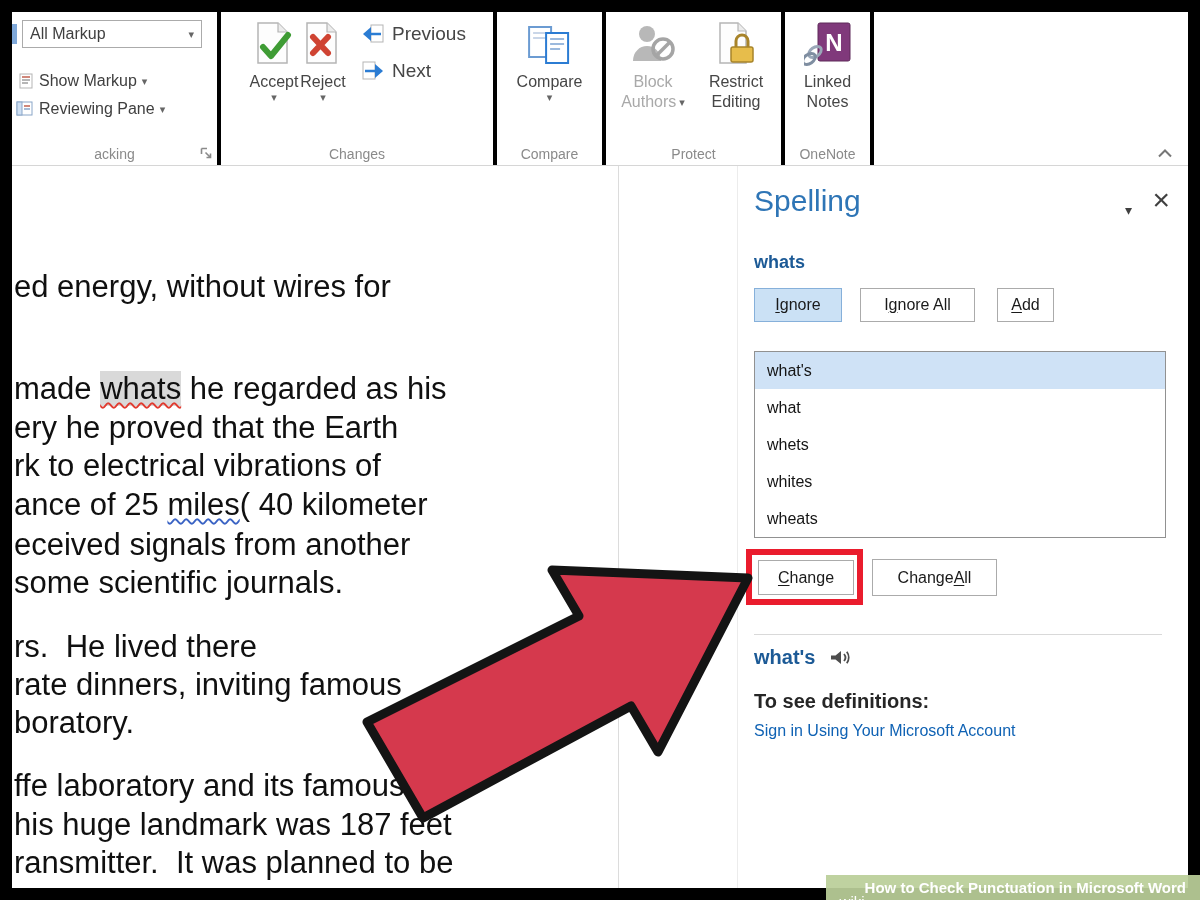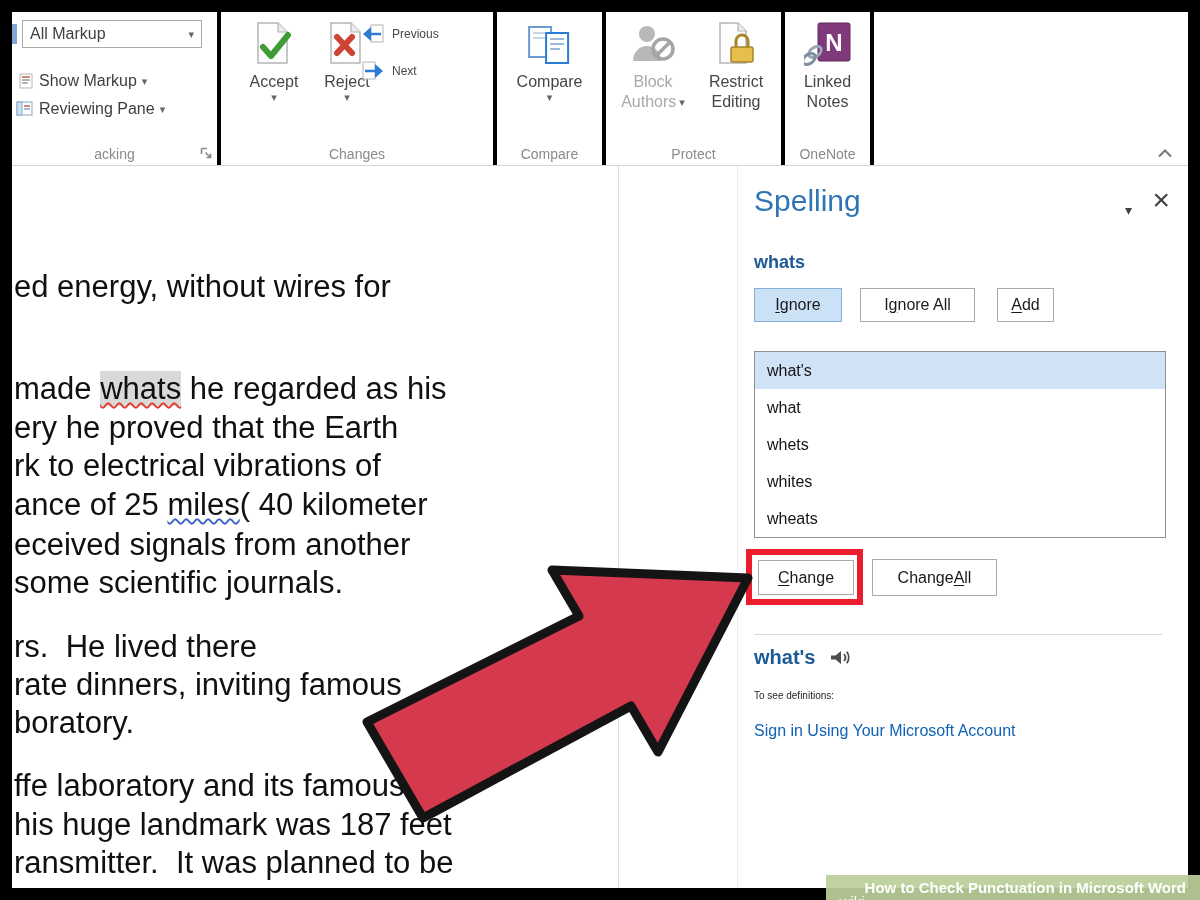--- a/index.html
+++ b/index.html
@@ -17,23 +17,23 @@
   .r2{top:60px;left:6px;}
   .r3{top:88px;left:4px;}
   .cut-sliver{width:5px;height:20px;background:#7fa8d9;}
   .combo{width:180px;height:28px;border:1px solid #ababab;background:#fff;display:flex;align-items:center;
          justify-content:space-between;padding:0 7px;font-size:16px;color:#3f3f3f;box-sizing:border-box;}
   .dd{font-size:11px;color:#666;line-height:10px;}
   .launcher{position:absolute;right:4px;bottom:5px;}
   .bigbtn{display:flex;flex-direction:column;align-items:center;font-size:16px;color:#464646;line-height:20px;text-align:center;}
   .bigbtn .bicon{height:56px;display:flex;align-items:center;justify-content:center;}
   .accept-btn{position:absolute;left:24px;top:4px;width:58px;}
-  .reject-btn{position:absolute;left:74px;top:4px;width:56px;margin-left:24px;}
+  .reject-btn{position:absolute;left:74px;top:4px;width:56px;}
   .pn-col{position:absolute;left:140px;top:8px;display:flex;flex-direction:column;gap:9px;}
-  .smallbtn{display:flex;align-items:center;gap:7px;height:28px;font-size:12px;color:#464646;}
+  .smallbtn{display:flex;align-items:center;gap:7px;height:28px;font-size:19px;color:#464646;}
   .compare-btn,.linked-btn{position:absolute;left:50%;transform:translateX(-50%);top:4px;}
   .block-btn{position:absolute;left:10px;top:4px;width:74px;color:#a9a9a9;}
   .restrict-btn{position:absolute;left:92px;top:4px;width:76px;}
   .inline-dd{display:flex;align-items:center;gap:3px;justify-content:center;}
   .collapse{position:absolute;right:14px;bottom:6px;}
   .hline{position:absolute;left:12px;right:12px;top:165px;height:1px;background:#d6d6d6;z-index:2;}
 
   
   .content{position:absolute;left:12px;top:166px;right:12px;bottom:12px;background:#fff;}
   .docarea{position:absolute;left:0;top:0;width:606px;bottom:0;overflow:hidden;}
@@ -61,21 +61,21 @@
   .accel{text-decoration:underline;text-underline-offset:2px;}
   .sugg-list{position:absolute;left:16px;top:185px;width:410px;border:1px solid #919191;background:#fff;}
   .sugg{height:37px;line-height:37px;padding-left:12px;font-size:16px;color:#141414;cursor:pointer;}
   .sugg.selected{background:#cfe2f6;}
   .red-rect{position:absolute;left:8px;top:383px;width:117px;height:56px;border:6px solid #ea1c2d;box-sizing:border-box;}
   .btn-change{position:absolute;left:20px;top:394px;width:96px;height:35px;}
   .btn-changeall{position:absolute;left:134px;top:393px;width:125px;height:37px;}
   .pane-hr{position:absolute;left:16px;right:26px;top:468px;height:1px;background:#d9d9d9;}
   .word2row{position:absolute;left:16px;top:480px;display:flex;align-items:center;gap:14px;}
   .word2{font-size:20px;font-weight:bold;color:#1c5a96;}
-  .defs{position:absolute;left:16px;top:524px;font-size:10px;color:#262626;}
+  .defs{position:absolute;left:16px;top:524px;font-size:20px;color:#262626;font-weight:bold;}
   .signin{position:absolute;left:16px;top:556px;font-size:16px;color:#0f62b4;cursor:pointer;}
 
   
   .arrow-overlay{position:absolute;left:0;top:0;z-index:40;pointer-events:none;}
   .watermark{position:absolute;right:0;bottom:0;z-index:60;height:25px;display:flex;align-items:center;
              padding:0 14px;background:rgba(186,207,153,0.93);color:#fff;font-size:15px;white-space:pre;}
   .wm-brand{font-weight:400;margin-top:28px;}
   .wm-rest{font-weight:700;}
 </style>
 </head>

